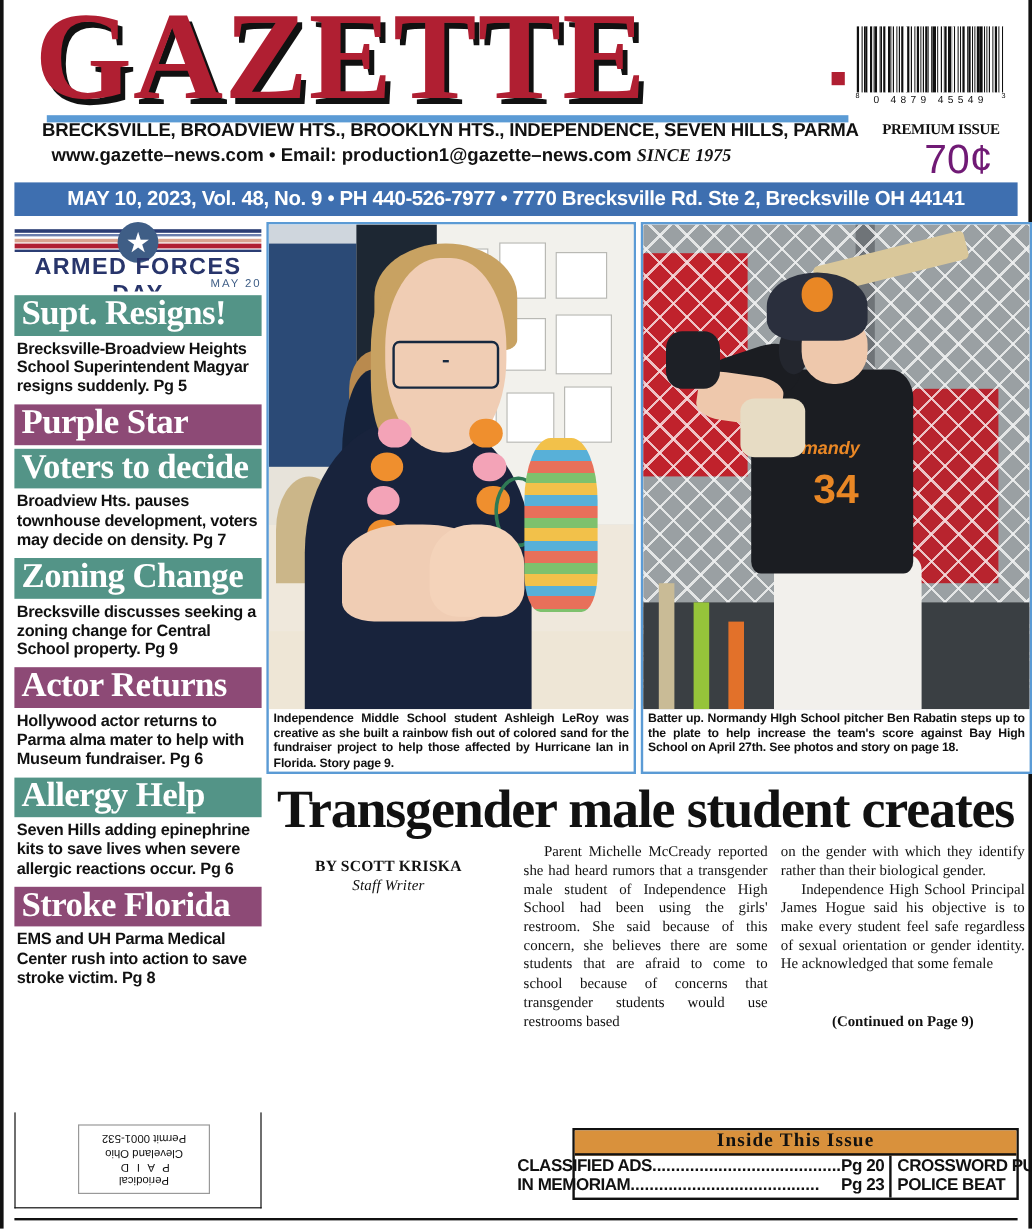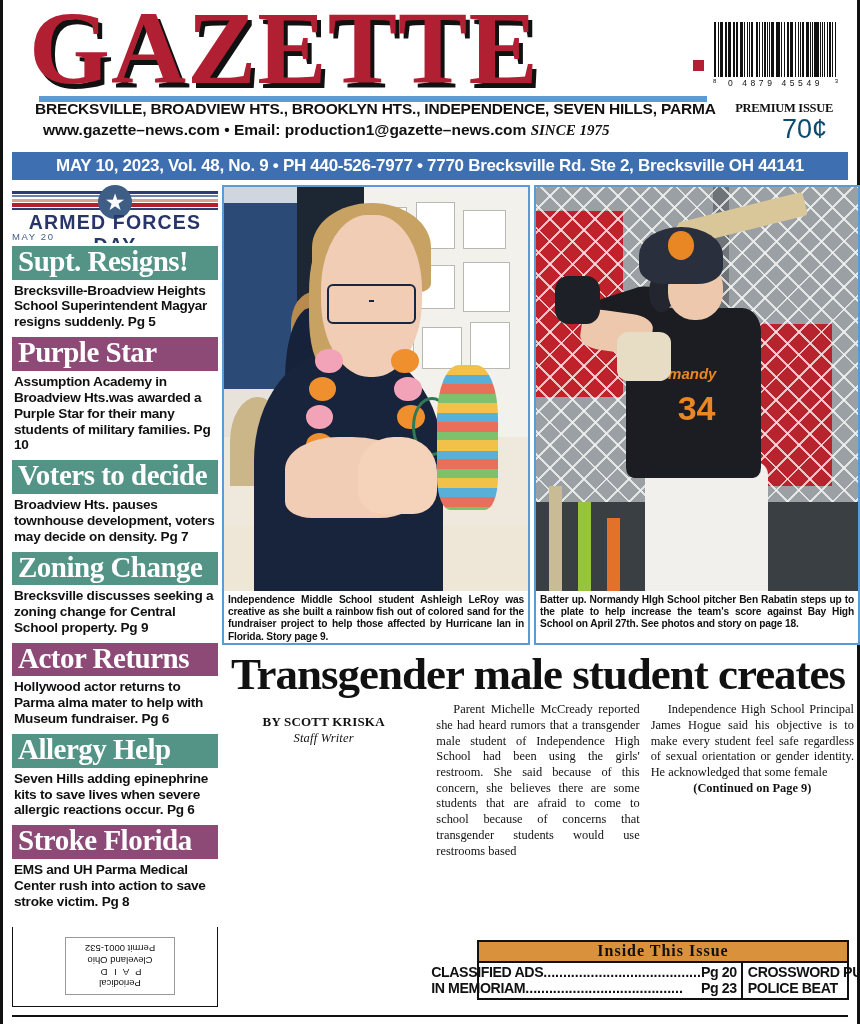--- a/index.html
+++ b/index.html
@@ -25,21 +25,21 @@
   .blue-rule{position:absolute;left:36px;right:150px;top:96px;height:6px;background:#5b9bd5;}
 
   
   .subhead{position:relative;height:50px;padding:0 12px;box-sizing:border-box;}
   .cities{position:absolute;left:32px;top:0px;font-size:15.5px;font-weight:700;
           letter-spacing:-0.2px;color:#111;white-space:nowrap;}
   .weburl{position:absolute;left:40px;top:21px;font-size:15.5px;font-weight:700;color:#111;white-space:nowrap;}
   .since{font-family:"Liberation Serif",serif;font-style:italic;font-weight:700;font-size:15px;}
   .premium{position:absolute;right:24px;top:1px;font-size:12.5px;font-weight:700;
            letter-spacing:-0.3px;color:#111;font-family:"Liberation Serif",serif;}
-  .price{position:absolute;right:30px;top:14px;font-size:27px;font-weight:400;color:#0c4a6e;
+  .price{position:absolute;right:30px;top:14px;font-size:34px;font-weight:400;color:#701a75;
          font-family:"Liberation Sans",sans-serif;}
 
   
   .datebar{margin:2px 9px 0 9px;height:28px;background:#3e6fb0;border-top:1px solid #2d5party;
            display:flex;align-items:center;justify-content:center;}
   .datebar span{color:#fff;font-size:17px;font-weight:700;letter-spacing:-0.3px;white-space:nowrap;}
 
   
   .content{position:relative;margin-top:5px;height:828px;}
 
@@ -48,21 +48,21 @@
   .afd{width:206px;height:58px;position:relative;overflow:hidden;}
   .afd-stripes{position:absolute;left:0;right:0;top:6px;height:22px;}
   .afd-stripes b{position:absolute;left:0;right:0;display:block;}
   .afd-circle{position:absolute;left:50%;top:0px;transform:translateX(-50%);
               width:34px;height:34px;border-radius:50%;background:#3f5e86;}
   .afd-star{position:absolute;left:50%;top:6px;transform:translateX(-50%);
             font-size:23px;color:#fff;line-height:22px;}
   .afd-title{position:absolute;left:0;right:0;top:26px;text-align:center;
              font-family:"Liberation Sans",sans-serif;font-weight:700;font-size:19.5px;
              letter-spacing:1.2px;color:#28356b;}
-  .afd-date{position:absolute;left:0;right:0;top:46px;text-align:left;font-size:9.5px;
+  .afd-date{position:absolute;left:0;right:0;top:46px;text-align:right;font-size:9.5px;
             letter-spacing:1.6px;color:#3f5e86;}
 
   .teaser{margin-top:3px;}
   .teaser-bar{padding:1px 6px 3px 6px;}
   .teaser-bar h2{margin:0;font-family:"Liberation Serif",serif;font-weight:700;
                  font-size:29px;line-height:1.02;color:#fff;letter-spacing:-0.5px;
                  white-space:nowrap;}
   .teaser-text{padding:3px 2px 4px 2px;font-size:13.6px;font-weight:700;line-height:1.17;
                color:#111;letter-spacing:-0.25px;}
 
@@ -140,21 +140,21 @@
   .story{position:absolute;left:219px;top:466px;right:3px;}
   .headline{font-family:"Liberation Serif",serif;font-weight:700;font-size:45px;line-height:1.03;
             color:#111;text-align:center;letter-spacing:-1px;}
   .byline{text-align:center;font-size:13px;font-weight:700;color:#111;margin-top:12px;letter-spacing:.2px;}
   .byline .sw{display:block;font-style:italic;font-weight:400;font-size:12.5px;}
   .cols{display:flex;gap:11px;margin-top:5px;}
   .col{flex:1;font-family:"Liberation Serif",serif;font-size:12.4px;line-height:1.265;
        color:#111;text-align:justify;}
   .col p{margin:0;text-indent:17px;}
   .col .lede{text-indent:17px;}
-  .col .cont{text-align:center;text-indent:0;font-weight:700;}
+  .col .cont{text-align:center;text-indent:0;font-weight:700;margin-top:32px;}
 
   
   .inside{position:absolute;left:474px;top:940px;width:372px;border:2px solid #111;background:#fff;
           box-sizing:border-box;}
   .inside-hd{background:#d9913c;border-bottom:2px solid #111;text-align:center;
              font-family:"Liberation Serif",serif;font-weight:700;font-size:16px;letter-spacing:1px;
              color:#111;padding:0 0 1px 0;}
   .inside-body{display:flex;justify-content:center;}
   .inside-col{flex:1;padding:1px 4px 2px 5px;}
   .inside-col:first-child{border-right:2px solid #111;}
@@ -322,21 +322,20 @@
           <div class="teaser">
             <div class="teaser-bar" style="background:#539487">
               <h2>Supt. Resigns!</h2>
             </div>
             <div class="teaser-text">Brecksville-Broadview Heights School Superintendent Magyar resigns suddenly. Pg 5</div>
           </div>
           <div class="teaser">
             <div class="teaser-bar" style="background:#8d4a76">
               <h2>Purple Star</h2>
             </div>
-            <div class="teaser-text">Assumption Academy in Broadview Hts.was awarded a Purple Star for their many students of military families. Pg 10</div>
           </div>
           <div class="teaser">
             <div class="teaser-bar" style="background:#539487">
               <h2>Voters to decide</h2>
             </div>
             <div class="teaser-text">Broadview Hts. pauses townhouse development, voters may decide on density.  Pg 7</div>
           </div>
           <div class="teaser">
             <div class="teaser-bar" style="background:#539487">
               <h2>Zoning Change</h2>
@@ -455,20 +454,21 @@
         <div class="col">
           <div class="byline">
             <span>BY SCOTT KRISKA</span>
             <span class="sw">Staff Writer</span>
           </div>
         </div>
         <div class="col">
           <p>Parent Michelle McCready reported she had heard rumors that a transgender male student of Independence High School had been using the girls' restroom. She said because of this concern, she believes there are some students that are afraid to come to school because of concerns that transgender students would use restrooms based</p>
         </div>
         <div class="col">
+          <p style="text-indent:0">on the gender with which they identify rather than their biological gender.</p>
           <p>Independence High School Principal James Hogue said his objective is to make every student feel safe regardless of sexual orientation or gender identity. He acknowledged that some female</p>
           <p class="cont">(Continued on Page 9)</p>
         </div>
       </div>
     </div>
 
   </div>
 
   <div class="inside">
     <div class="inside-hd">Inside This Issue</div>

